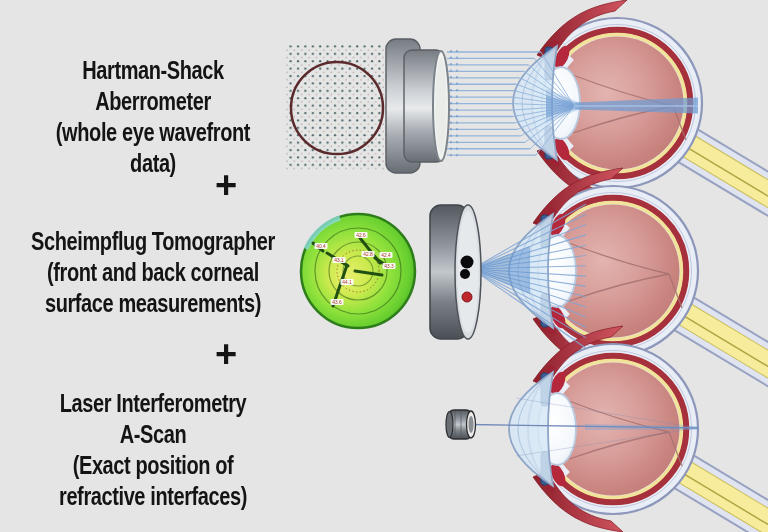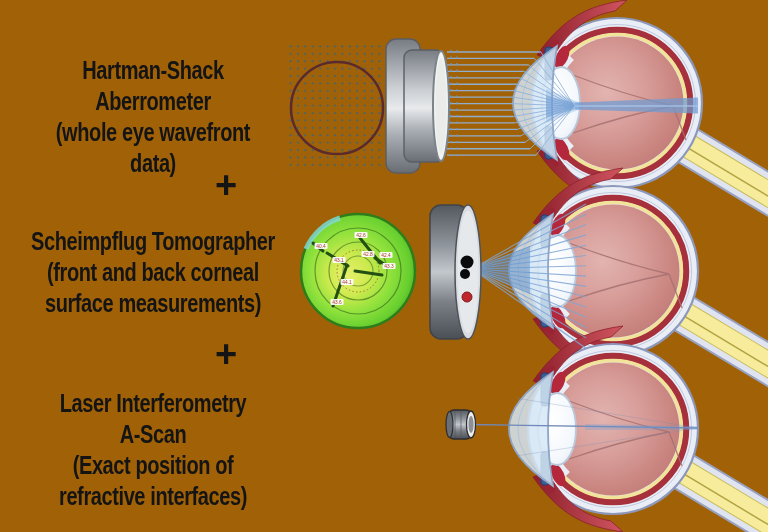--- a/index.html
+++ b/index.html
@@ -1,16 +1,16 @@
 <!DOCTYPE html>
 <html><head>
 <meta charset="utf-8">
 <style>
   html,body{margin:0;padding:0;background:#fff;}
-  .stage{position:relative;width:768px;height:532px;background:#a16207;overflow:hidden;
+  .stage{position:relative;width:768px;height:532px;background:#e5e5e5;overflow:hidden;
          font-family:"Liberation Sans",sans-serif;}
   .tblock{position:absolute;left:0;width:306px;text-align:center;font-weight:700;
           font-size:25px;line-height:31px;color:#141414;transform:scaleX(.8);
           letter-spacing:-.5px;}
   .plus{position:absolute;left:204px;width:44px;text-align:center;font-weight:700;
         font-size:38px;line-height:38px;color:#141414;}
   svg.diagram{position:absolute;left:0;top:0;}
 </style>
 </head>
 <body>

